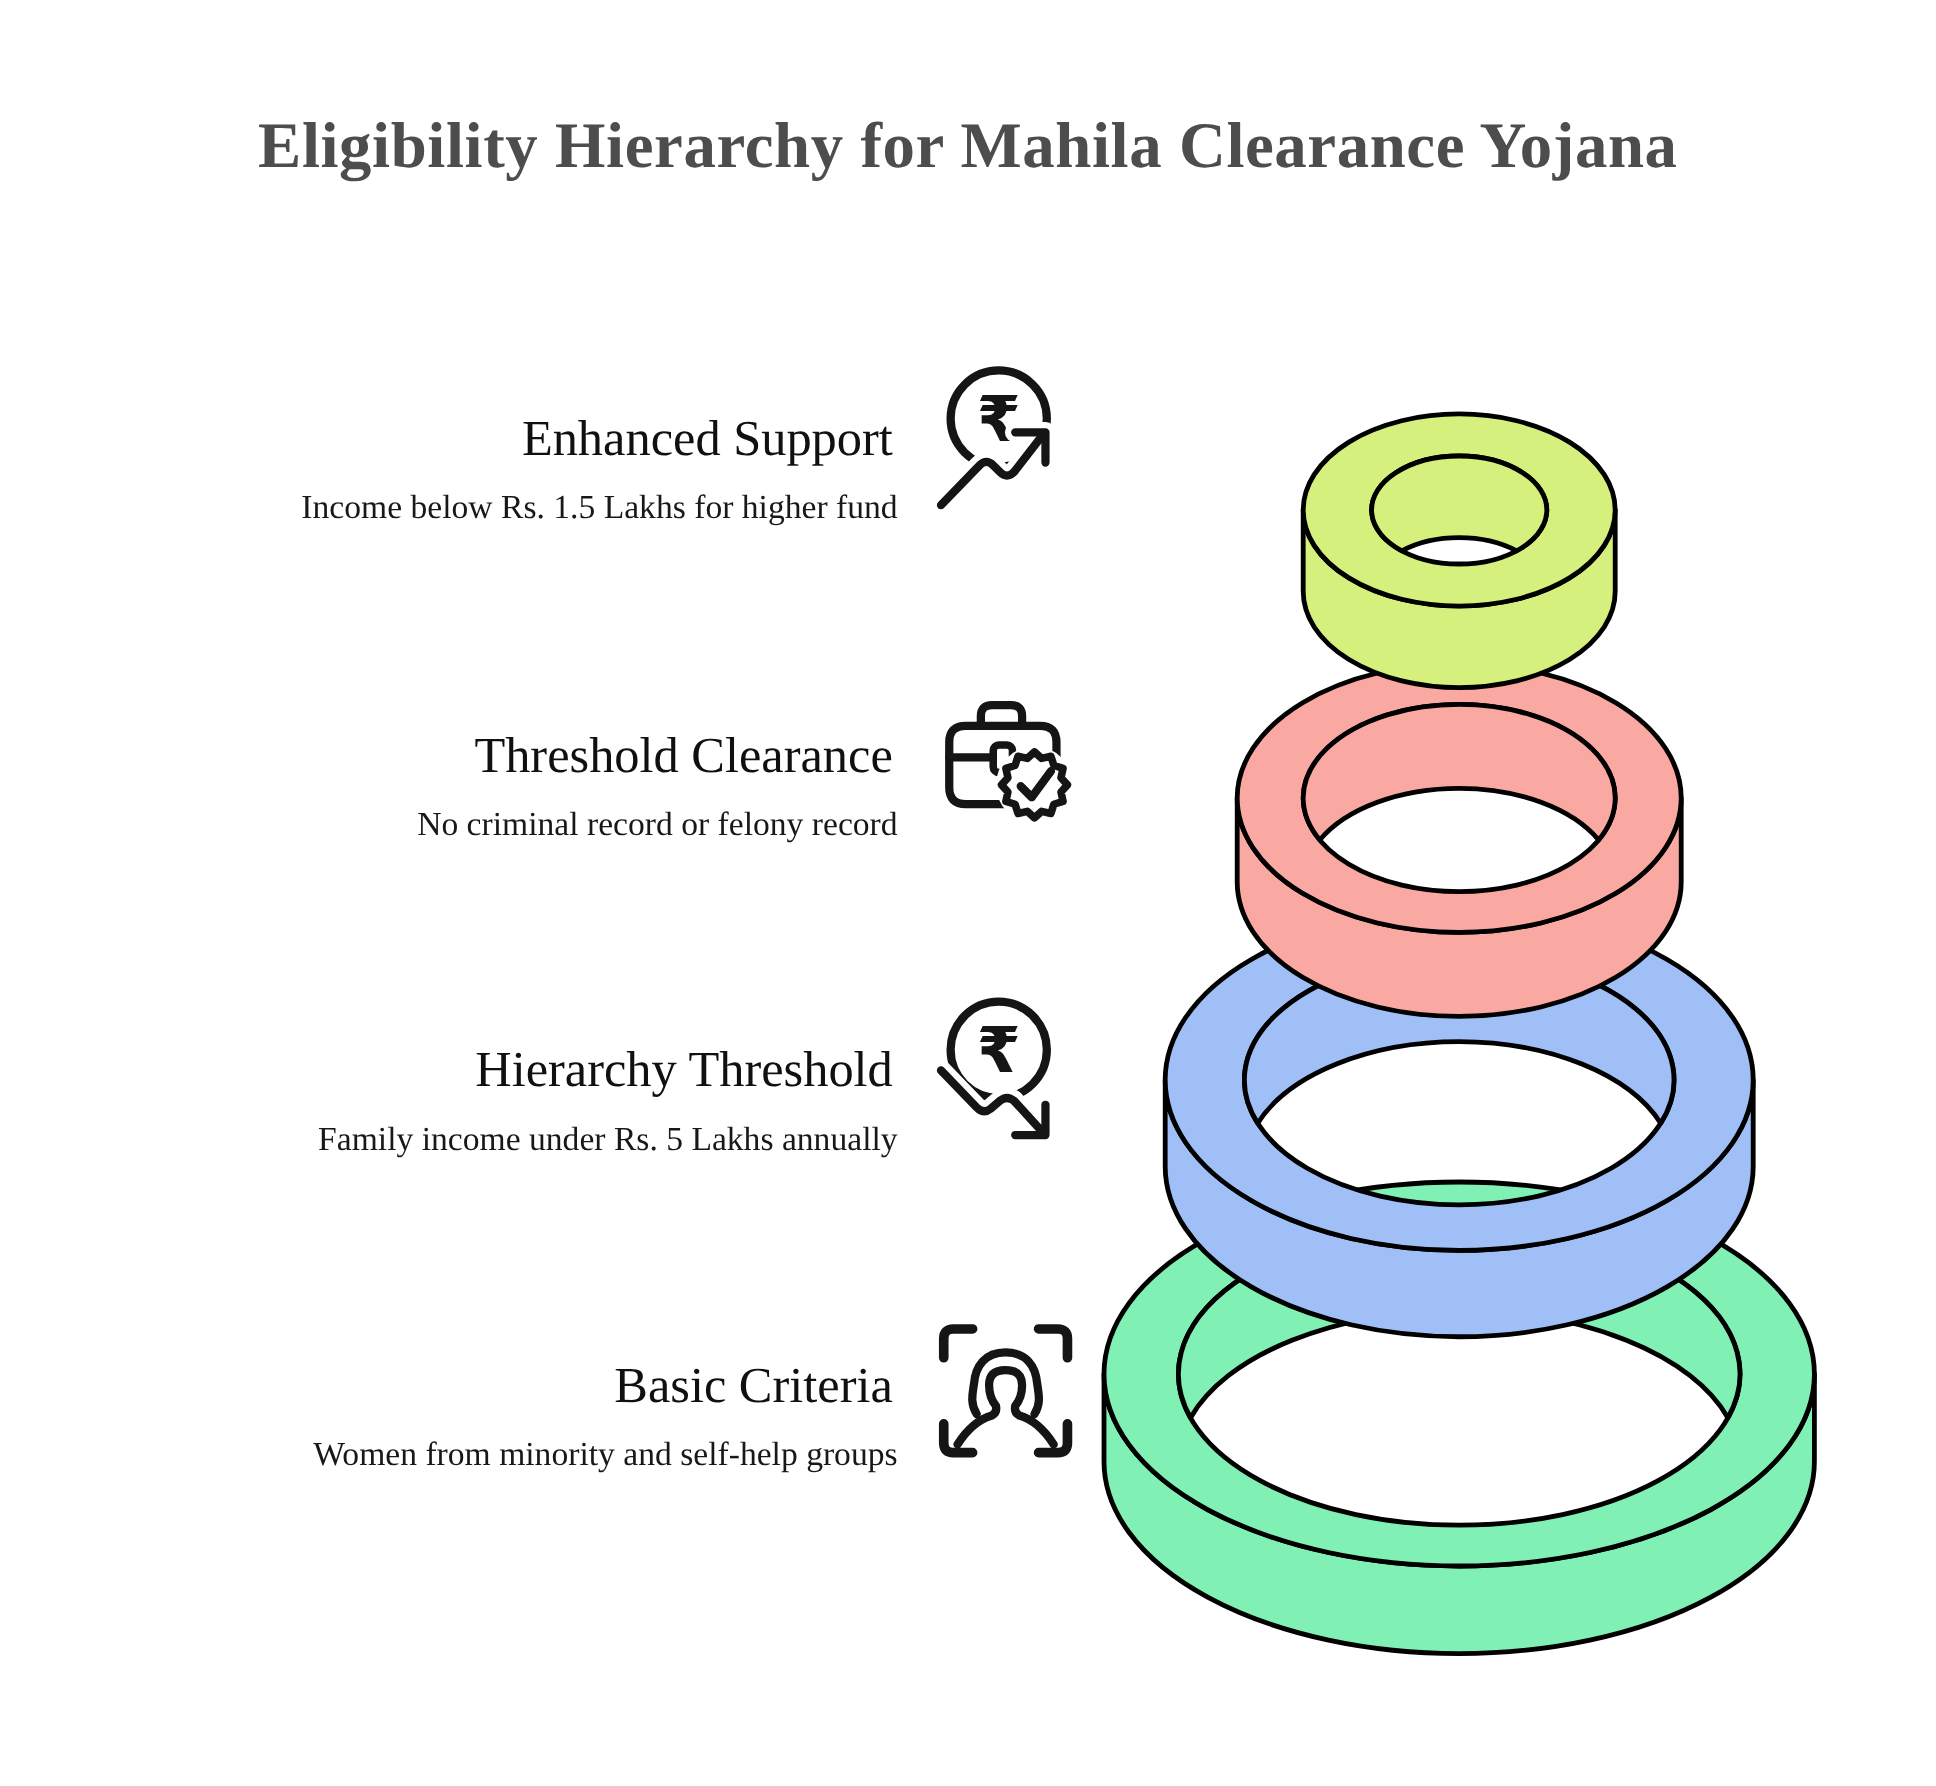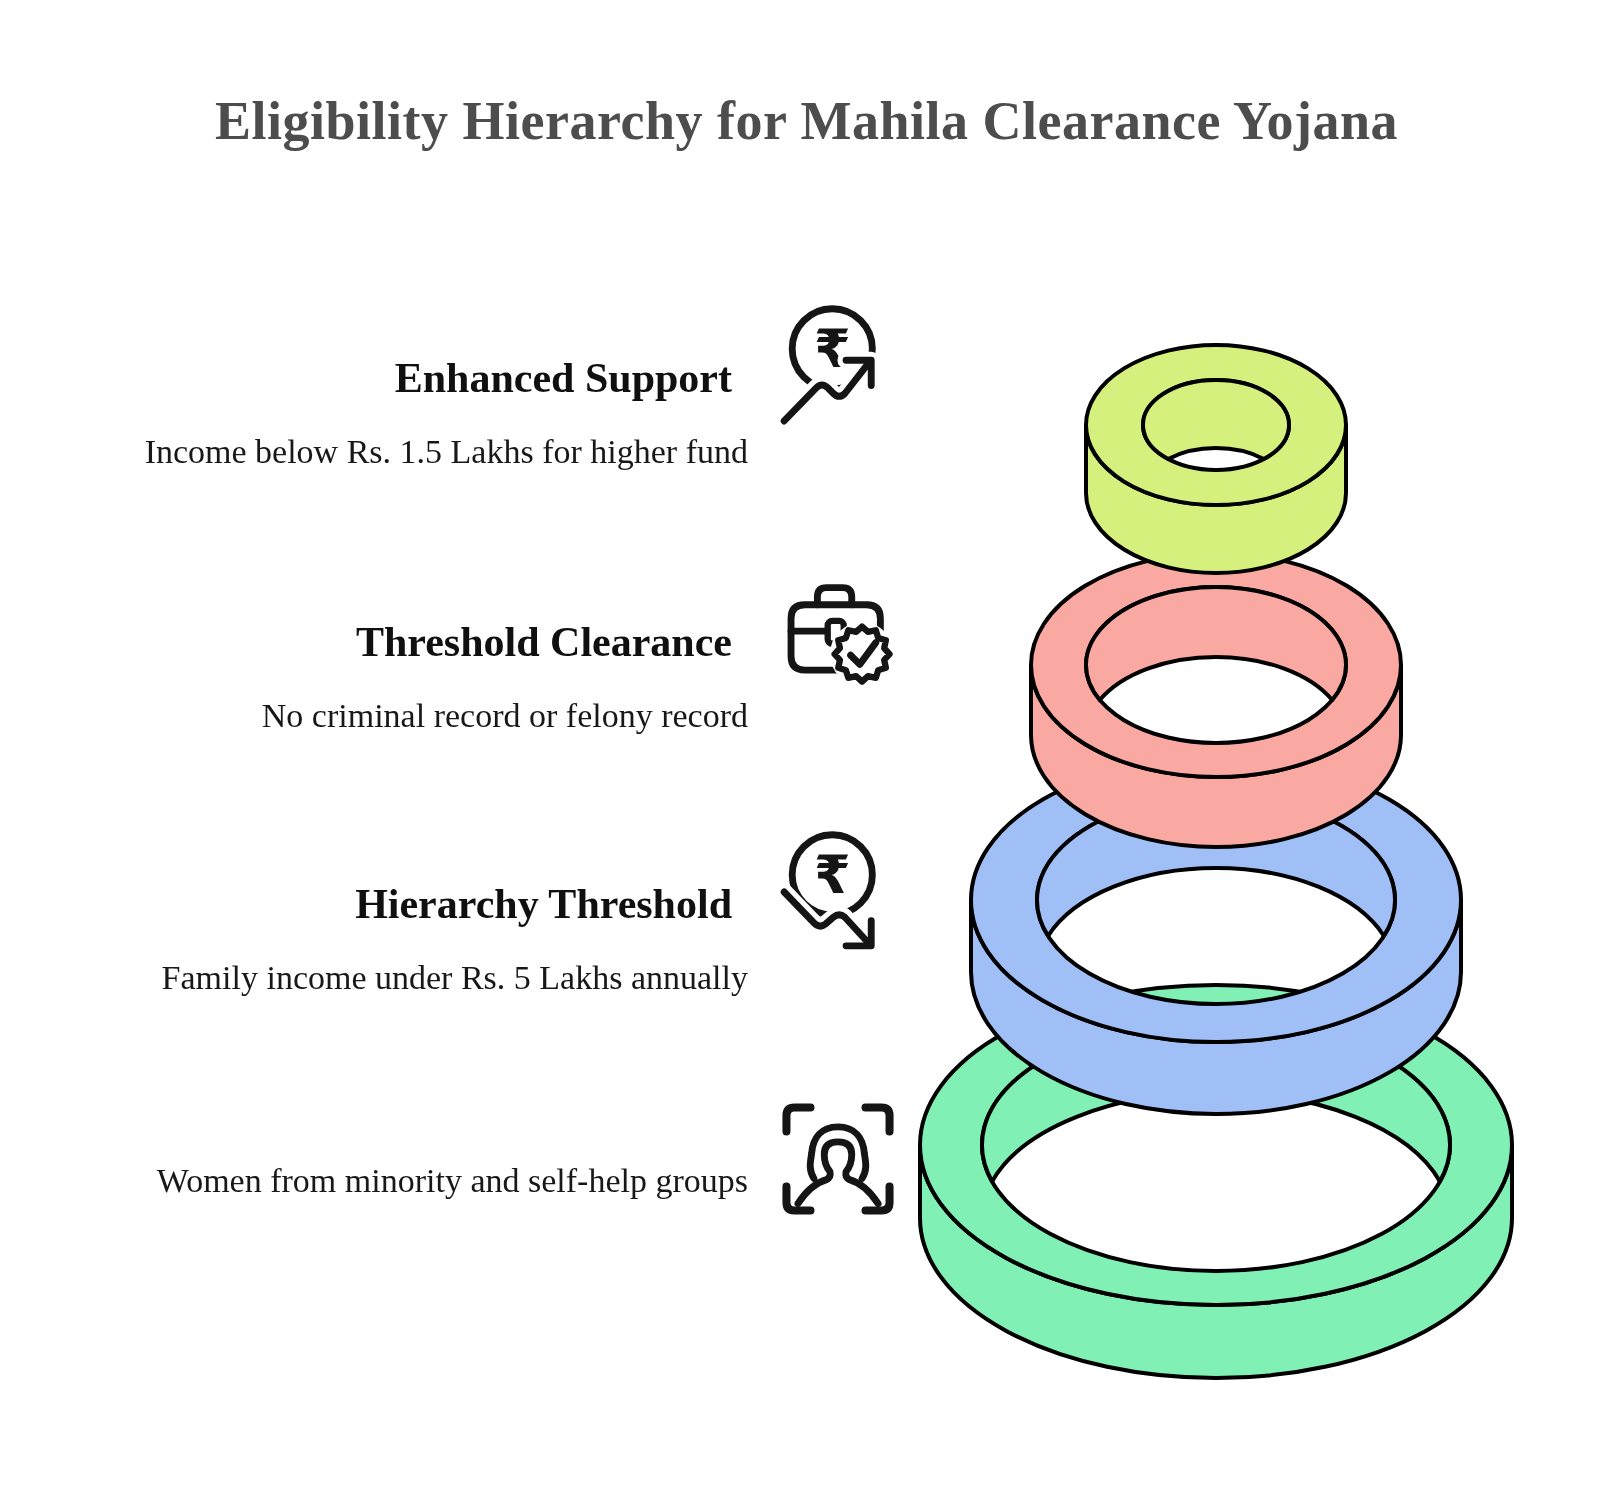--- a/index.html
+++ b/index.html
@@ -7,22 +7,22 @@
     width:1613px; height:1488px; background:#ffffff; position:relative;
     font-family:"Liberation Serif","DejaVu Serif",serif; overflow:hidden;
   }
   .main-title {
     position:absolute; top:86px; left:50%; transform:translateX(-50%);
     width:1260px; text-align:center;
     font-size:54px; font-weight:700; color:#4d4d4d; line-height:1.3;
     letter-spacing:0.5px; margin:0;
   }
   .section { position:absolute; left:0; width:748px; text-align:right; }
-  .sec-title { font-size:42px; font-weight:700; color:#101010; line-height:1.05; margin:16px; }
-  .sec-desc  { font-size:34px; font-weight:400; color:#181818; line-height:1.15; margin:32px 0 0 0; }
+  .sec-title { font-size:42px; font-weight:400; color:#101010; line-height:1.05; margin:4px; }
+  .sec-desc  { font-size:28px; font-weight:400; color:#181818; line-height:1.15; margin:20px 0 0 0; }
   .sec-1 { top:340px; } .sec-2 { top:604px; } .sec-3 { top:866px; } .sec-4 { top:1129px; }
   .icon-box { position:absolute; left:775px; width:126px; height:126px; }
   .icb-1 { top:303px; } .icb-2 { top:567px; } .icb-3 { top:829px; } .icb-4 { top:1096px; }
   .icon-box svg { width:100%; height:100%; display:block; }
   .ic   { stroke:#151515; stroke-width:6; fill:none; stroke-linecap:round; stroke-linejoin:round; }
   .ic7  { stroke:#151515; stroke-width:7; fill:none; stroke-linecap:round; stroke-linejoin:round; }
   .icw  { stroke:#ffffff; stroke-width:15; fill:none; stroke-linecap:round; stroke-linejoin:round; }
   .ic-fillw { fill:#ffffff; stroke:#151515; stroke-width:5.5; stroke-linejoin:round; }
   .rupee-glyph { font-family:"DejaVu Sans","Liberation Sans",sans-serif; font-weight:700; font-size:46px; fill:#151515; }
   .rings-wrap { position:absolute; left:878px; top:320px; width:660px; height:1060px; }
@@ -74,20 +74,21 @@
     <circle class="ic" cx="50" cy="40" r="35"></circle>
     <text class="rupee-glyph" x="50" y="56" text-anchor="middle">₹</text>
     <path class="icw" d="M8 55 L34 82 Q39 87 44 83 L51 77 Q56 73 61 77 L82 100"></path>
     <path class="icw" d="M62 102 L84 102 L84 80"></path>
     <path class="ic" d="M8 55 L34 82 Q39 87 44 83 L51 77 Q56 73 61 77 L82 100"></path>
     <path class="ic" d="M62 102 L84 102 L84 80"></path>
   </svg>
 </div>
 
 <div class="section sec-4">
+  <div class="sec-title">Basic Criteria</div>
   <div class="sec-desc">Women from minority and self-help groups</div>
 </div>
 <div class="icon-box icb-4">
   <svg viewBox="0 0 110 110" aria-hidden="true">
     <path class="ic7" d="M10 31 V17 Q10 10 17 10 H31"></path>
     <path class="ic7" d="M79 10 H93 Q100 10 100 17 V31"></path>
     <path class="ic7" d="M10 79 V93 Q10 100 17 100 H31"></path>
     <path class="ic7" d="M79 100 H93 Q100 100 100 93 V79"></path>
     <path class="ic" d="M34 72 C29 64 31 57 32 50 C33 37 40 27 55 27 C70 27 77 37 78 50 C79 57 81 64 76 72"></path>
     <path class="ic" d="M20 94 Q31 77 45 73 Q49 71 48 66 Q43 60 43 51 Q43 40 55 40 Q67 40 67 51 Q67 60 62 66 Q61 71 65 73 Q79 77 90 94"></path>

